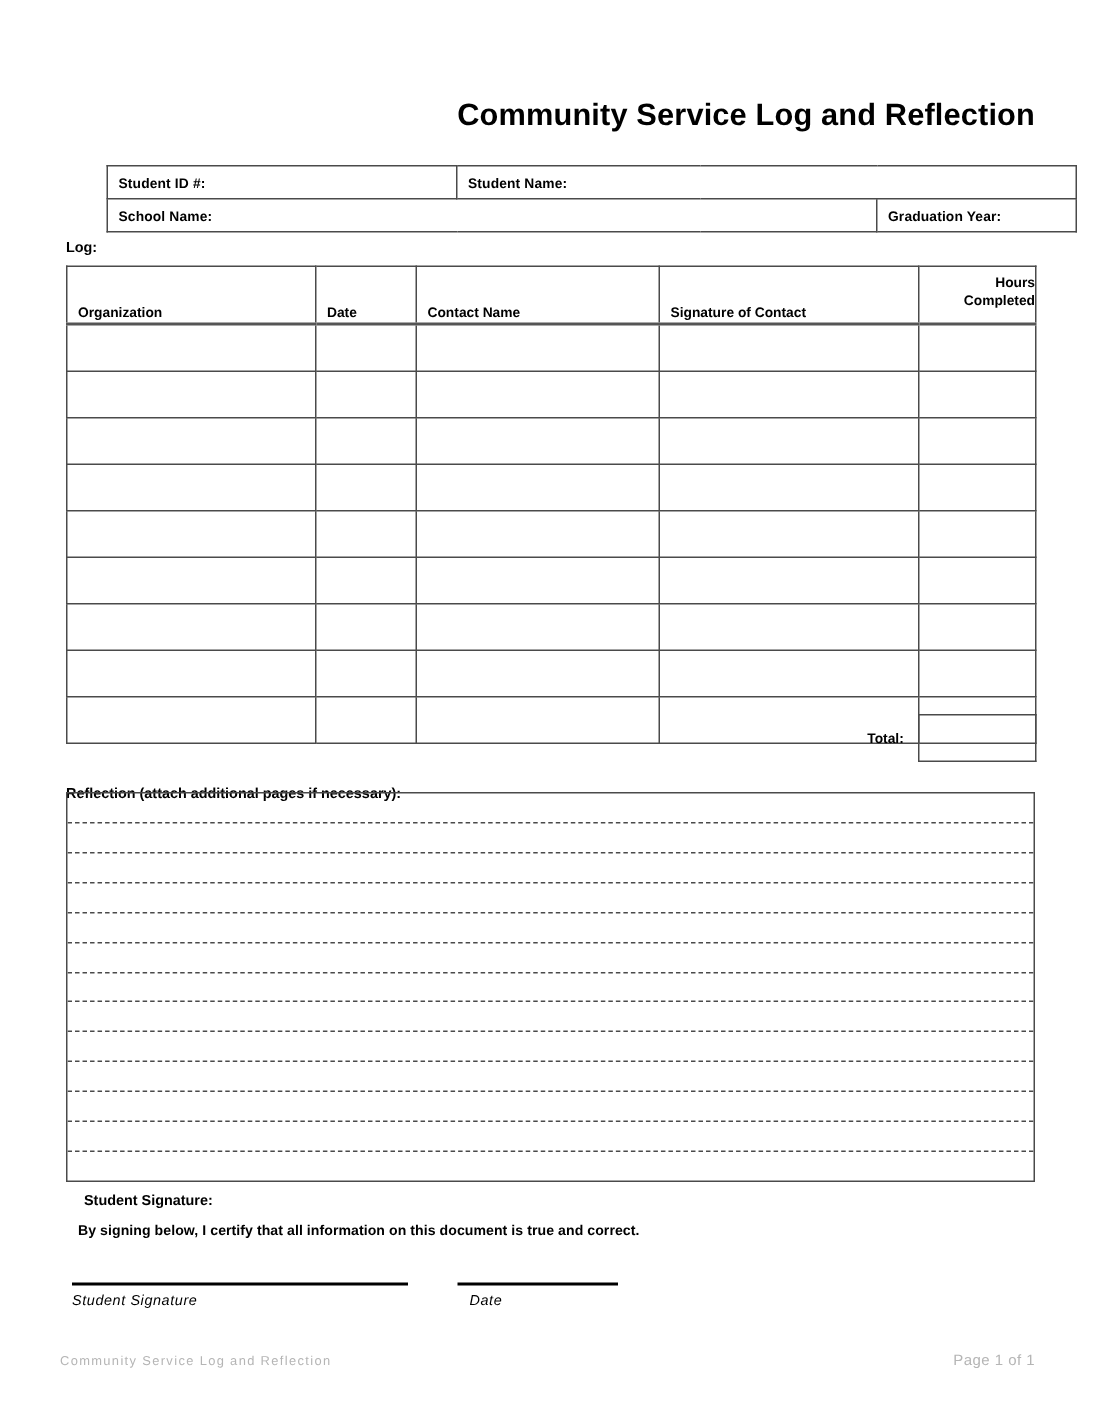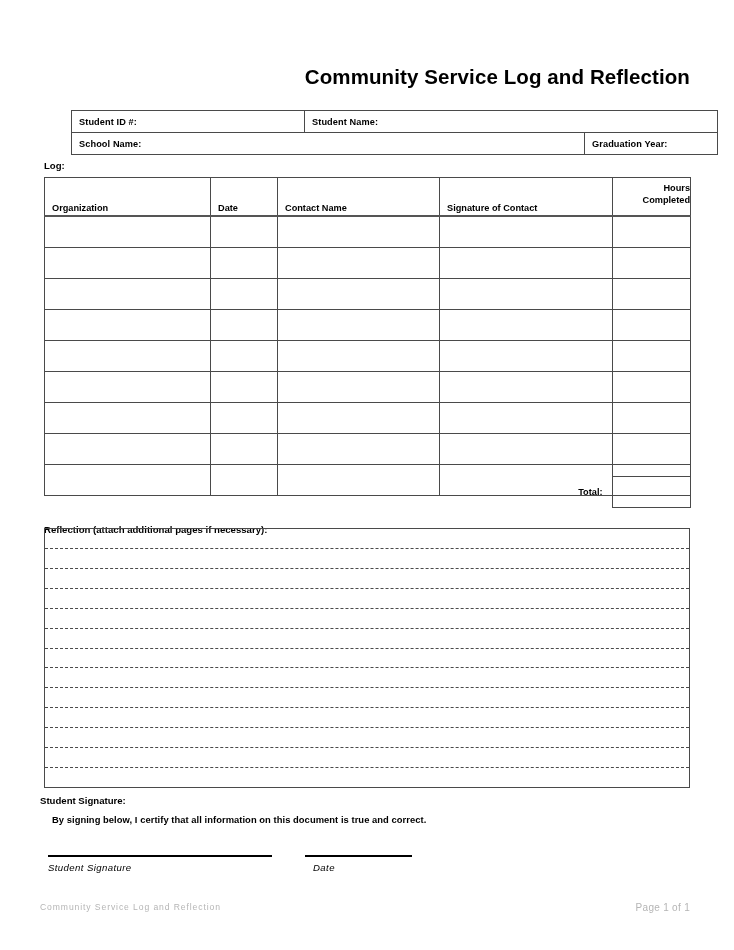--- a/index.html
+++ b/index.html
@@ -153,21 +153,21 @@
     flex: 1 1 0;
     border-bottom: 1px dashed #4a4a4a;
   }
   .reflection-lines .rline:last-child {
     border-bottom: none;
   }
 
   
   .sig-heading {
     position: absolute;
-    left: 40px;
+    left: 56px;
     top: 795px;
     font-size: 9.6px;
     font-weight: bold;
     text-align: right;
   }
   .sig-certify {
     position: absolute;
     left: 52px;
     top: 814px;
     font-size: 9.4px;

